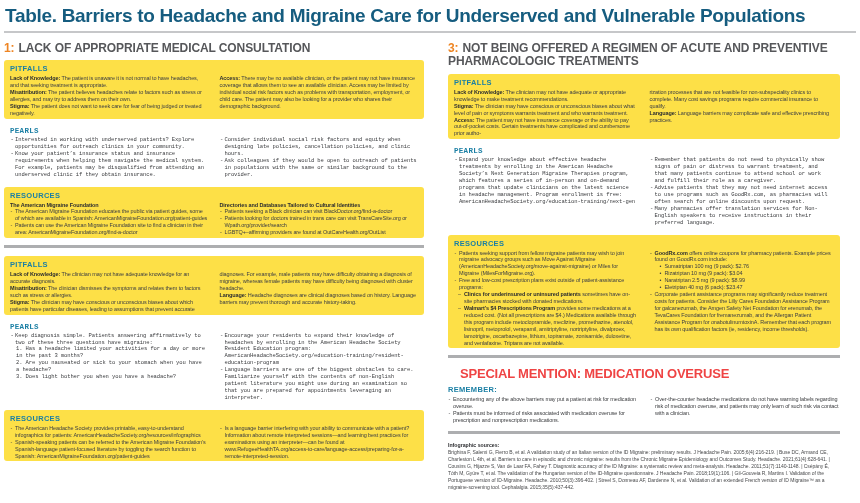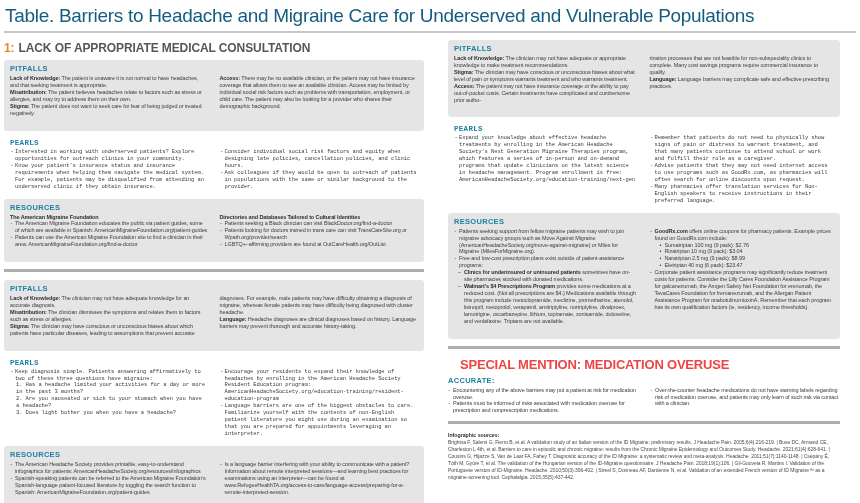--- a/index.html
+++ b/index.html
@@ -2,33 +2,33 @@
 <html><head>
 <meta charset="utf-8">
 <style>
   html,body{margin:0;padding:0;}
   body{
     width:860px;height:503px;overflow:hidden;background:#ffffff;
     font-family:"Liberation Sans",sans-serif;color:#3f4043;
   }
   .page{padding:3px 4px 0 4px;}
   .page-title{
-    font-size:19px;font-weight:normal;color:#155c7f;letter-spacing:-0.3px;
+    font-size:19px;font-weight:bold;color:#155c7f;letter-spacing:-0.3px;
     margin:2px 0 4px 1px;
   }
   .title-rule{border-top:2px solid #c6c7c9;margin:3px 0 7px 0;}
   .cols{display:flex;gap:24px;}
   .col-left{width:420px;flex:none;}
   .col-right{width:392px;flex:none;}
   .sec-head{
     font-size:12px;font-weight:bold;color:#56575a;letter-spacing:-0.1px;
     margin:2px 0 5px 0;line-height:1.12;
   }
   .sec-num{color:#ee8523;margin-right:4px;}
-  .box{background:#e5e5e5;border-radius:3px;padding:4px 7px 14px 6px;margin-bottom:6px;}
+  .box{background:#fde047;border-radius:3px;padding:4px 7px 2px 6px;margin-bottom:6px;}
   .pearls{padding:2px 7px 2px 6px;margin-bottom:6px;font-family:Liberation Mono, monospace;}
   .sub-head{
     font-size:7.5px;font-weight:bold;color:#1a7fa4;letter-spacing:0.3px;
     margin:0 0 2px 0;
   }
   .duo{display:grid;grid-template-columns:1fr 1fr;column-gap:12px;}
   .txt, .txt p{font-size:5.5px;line-height:1.26;letter-spacing:-0.1px;}
   p{margin:0;}
   .lead{font-weight:bold;color:#2c2d30;}
   .res-group-head{font-weight:bold;color:#2c2d30;font-size:5.8px;}
@@ -157,20 +157,21 @@
             </div>
           </div>
         </div>
       </div>
 
     </div>
 
     <div class="col-right">
 
       <div>
+        <div class="sec-head"><span class="sec-num">3:</span><span>NOT BEING OFFERED A REGIMEN OF ACUTE AND PREVENTIVE PHARMACOLOGIC TREATMENTS</span></div>
 
         <div class="box">
           <div class="sub-head">PITFALLS</div>
           <div class="duo txt">
             <div>
               <p class="item"><span class="lead">Lack of Knowledge:</span> <span>The clinician may not have adequate or appropriate knowledge to make treatment recommendations.</span></p>
               <p class="item"><span class="lead">Stigma:</span> <span>The clinician may have conscious or unconscious biases about what level of pain or symptoms warrants treatment and who warrants treatment.</span></p>
               <p class="item"><span class="lead">Access:</span> <span>The patient may not have insurance coverage or the ability to pay out-of-pocket costs. Certain treatments have complicated and cumbersome prior autho-</span></p>
             </div>
             <div>
@@ -212,21 +213,21 @@
               <p class="bullet">Corporate patient assistance programs may significantly reduce treatment costs for patients. Consider the Lilly Cares Foundation Assistance Program for galcanezumab, the Amgen Safety Net Foundation for erenumab, the TevaCares Foundation for fremanezumab, and the Allergan Patient Assistance Program for onabotulinumtoxinA. Remember that each program has its own qualification factors (ie, residency, income thresholds).</p>
             </div>
           </div>
         </div>
       </div>
 
       <div class="divider"></div>
 
       <div>
         <div class="special-title">SPECIAL MENTION: MEDICATION OVERUSE</div>
-        <div class="remember-head">ACCURATE:</div>
+        <div class="remember-head">REMEMBER:</div>
         <div class="duo txt">
           <div>
             <p class="bullet">Encountering any of the above barriers may put a patient at risk for medication overuse.</p>
             <p class="bullet">Patients must be informed of risks associated with medication overuse for prescription and nonprescription medications.</p>
           </div>
           <div>
             <p class="bullet">Over-the-counter headache medications do not have warning labels regarding risk of medication overuse, and patients may only learn of such risk via contact with a clinician.</p>
           </div>
         </div>
       </div>

